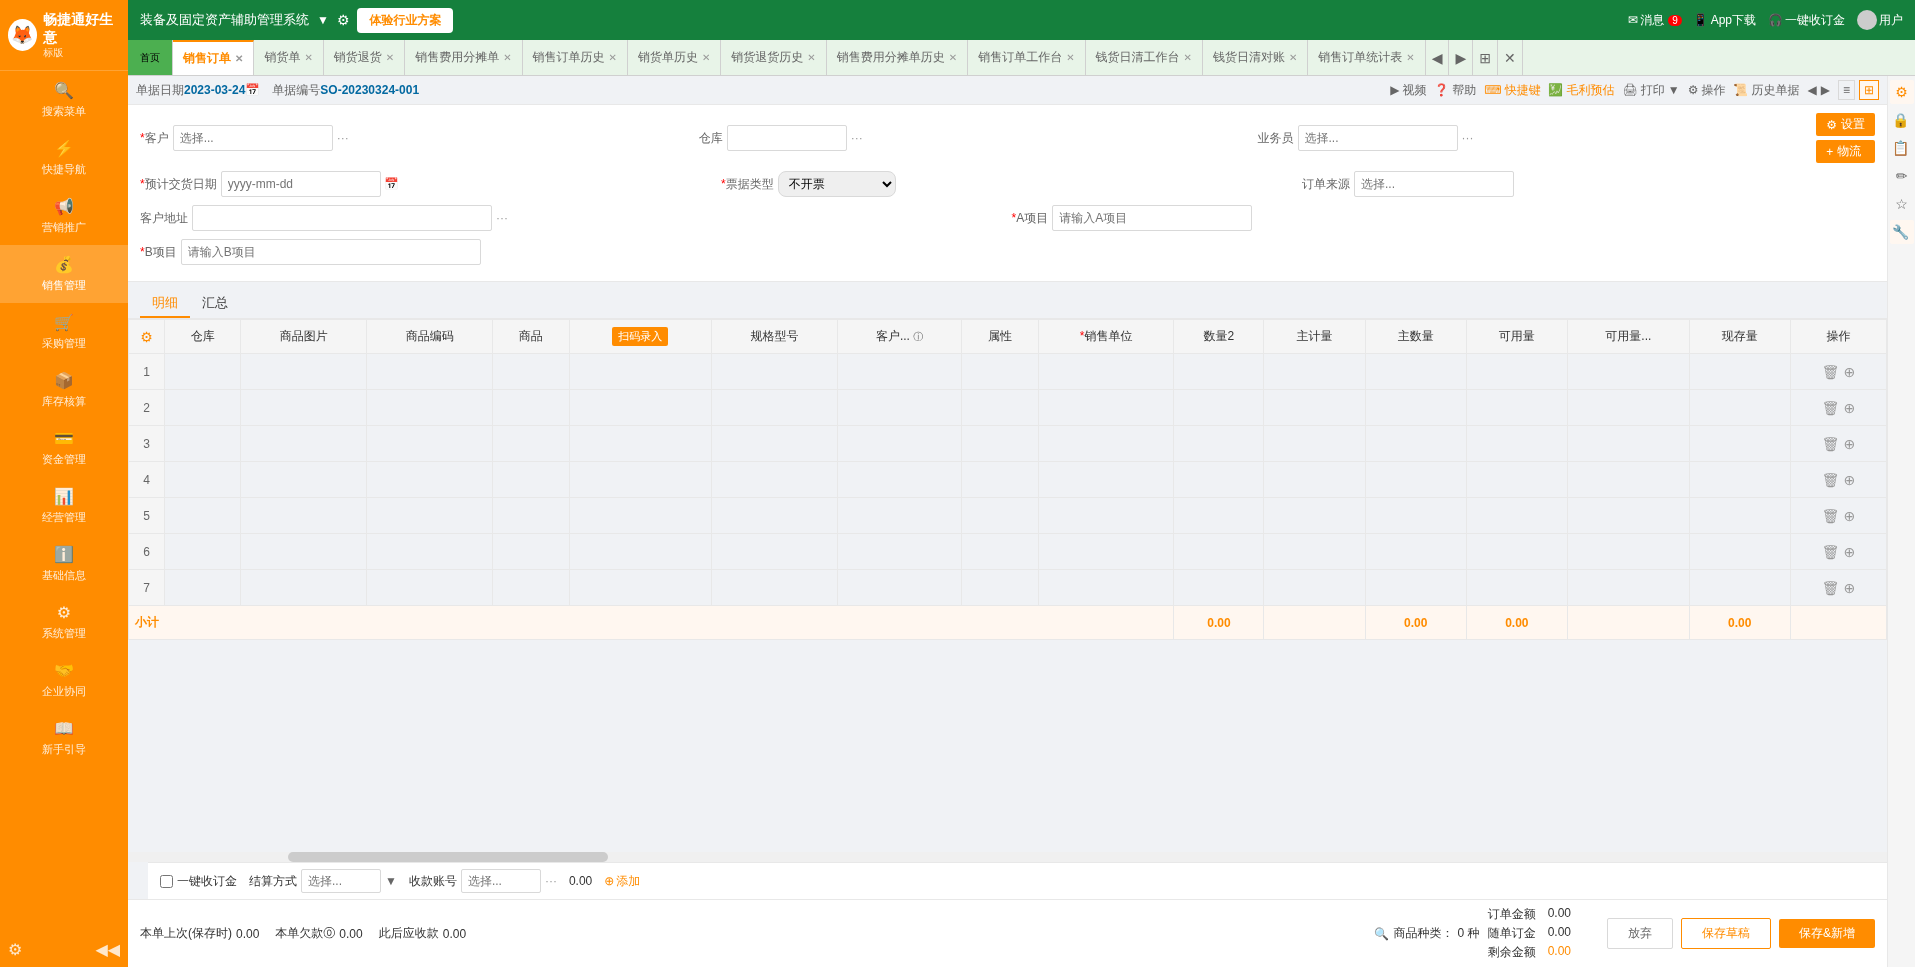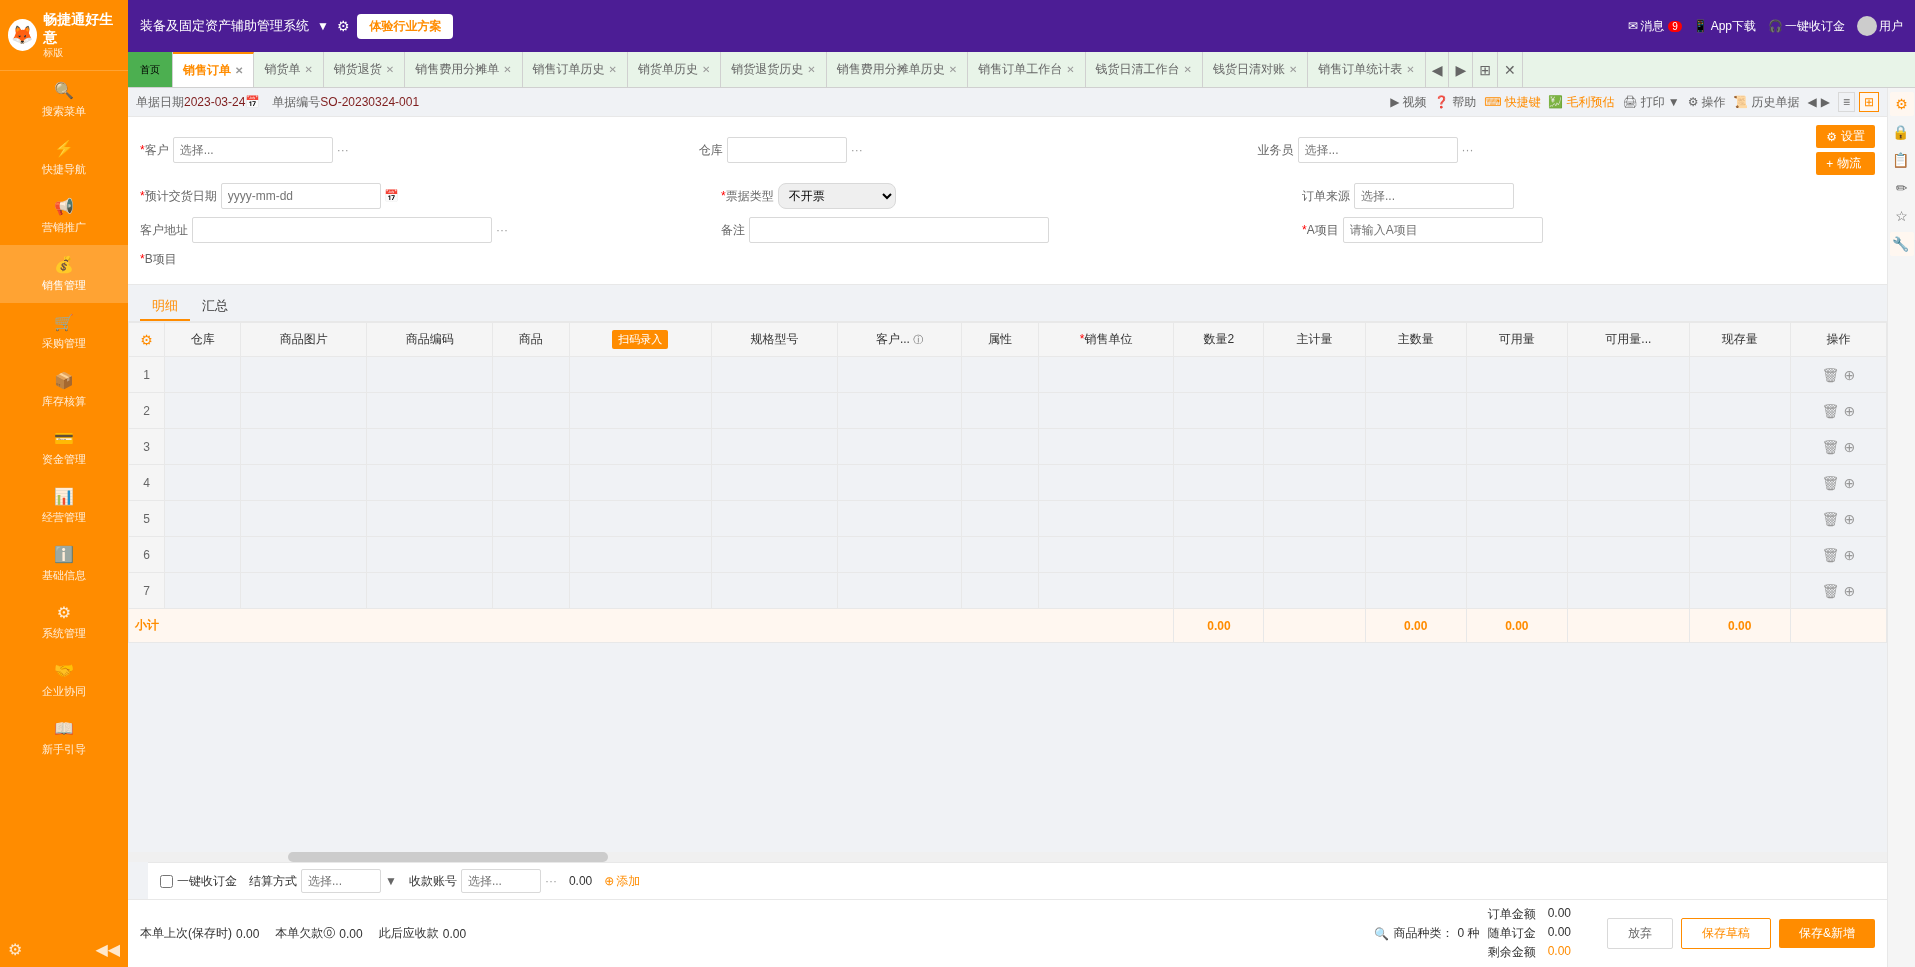--- a/index.html
+++ b/index.html
@@ -14,39 +14,39 @@
     .sidebar-logo { padding: 10px 8px; border-bottom: 1px solid rgba(255,255,255,0.2); }
     .sidebar-logo-text { color: #fff; font-size: 14px; font-weight: bold; line-height: 1.3; }
     .sidebar-logo-sub { color: rgba(255,255,255,0.8); font-size: 10px; }
     .sidebar-item { display: flex; flex-direction: column; align-items: center; padding: 10px 4px; cursor: pointer; color: rgba(255,255,255,0.85); font-size: 11px; gap: 4px; }
     .sidebar-item:hover, .sidebar-item.active { background: rgba(255,255,255,0.2); color: #fff; }
     .sidebar-item .icon { font-size: 16px; }
     .sidebar-bottom { margin-top: auto; padding: 8px; display: flex; justify-content: space-between; }
     .sidebar-bottom-btn { color: rgba(255,255,255,0.8); font-size: 16px; cursor: pointer; }
 
     
-    .top-bar { height: 52px; background: #4c1d95; display: flex; align-items: center; justify-content: space-between; padding: 0 12px; gap: 20px; }
+    .top-bar { height: 40px; background: #15803d; display: flex; align-items: center; justify-content: space-between; padding: 0 12px; gap: 20px; }
     .top-bar-left { display: flex; align-items: center; gap: 8px; }
     .system-name { color: #fff; font-size: 13px; }
     .top-bar-right { display: flex; align-items: center; gap: 12px; color: #fff; font-size: 12px; }
     .top-bar-right span { cursor: pointer; display: flex; align-items: center; gap: 2px; }
     .btn-industry { background: #fff; color: #ff8c00; border: none; padding: 4px 12px; border-radius: 4px; cursor: pointer; font-size: 12px; font-weight: bold; }
     .badge { background: #f00; color: #fff; border-radius: 8px; padding: 0 4px; font-size: 10px; margin-left: 2px; }
 
     
     .tab-bar { height: 36px; background: #e8f4e8; display: flex; align-items: center; overflow: hidden; border-bottom: 1px solid #d0d0d0; }
     .tab-item { padding: 0 10px; height: 36px; display: flex; align-items: center; cursor: pointer; white-space: nowrap; font-size: 12px; border-right: 1px solid #d0d0d0; color: #666; gap: 4px; flex-shrink: 0; }
     .tab-item.active { background: #fff; color: #ff8c00; font-weight: bold; border-top: 2px solid #ff8c00; }
     .tab-item .tab-close { color: #999; font-size: 10px; }
     .tab-nav-btn { padding: 0 6px; height: 36px; display: flex; align-items: center; cursor: pointer; color: #666; font-size: 14px; border-right: 1px solid #d0d0d0; }
     .tab-home { background: #4CAF50; color: #000000; padding: 0 12px; height: 36px; display: flex; align-items: center; font-size: 10px; flex-shrink: 0; }
     .page-info { display: flex; align-items: center; gap: 12px; flex: 1; }
     .page-info-field { display: flex; align-items: center; font-size: 12px; }
     .page-info-label { color: #666; }
-    .page-info-value { color: #7f1d1d; font-weight: normal; }
+    .page-info-value { color: #0369a1; font-weight: bold; }
 
     
     .form-area { padding: 8px 12px; border-bottom: 1px solid #e8e8e8; background: #fff; }
     .form-row { display: flex; align-items: center; gap: 8px; margin-bottom: 8px; }
     .form-field { display: flex; align-items: center; gap: 4px; flex: 1; }
     .form-label { color: #666; font-size: 12px; white-space: nowrap; }
     .required-star { color: #f00; }
     .form-input { border: 1px solid #d9d9d9; border-radius: 2px; padding: 3px 6px; font-size: 12px; color: #999; flex: 1; min-width: 80px; height: 26px; outline: none; }
     .form-dots { color: #999; font-size: 12px; cursor: pointer; }
     .form-select { border: 1px solid #d9d9d9; border-radius: 8px; padding: 3px 6px; font-size: 12px; height: 26px; outline: none; min-width: 80px; }
@@ -367,32 +367,29 @@
             </div>
           </div>
 
           <div class="form-row">
             <div class="form-field">
               <span class="form-label">客户地址</span>
               <input class="form-input" style="max-width: 300px;">
               <span class="form-dots">···</span>
             </div>
             <div class="form-field">
-              <span class="form-label">备注</span>
-              <input class="form-input" style="max-width: 300px;">
-            </div>
-            <div class="form-field">
               <span class="form-label"><span class="required-star">*</span><span>A项目</span></span>
               <input class="form-input" style="max-width: 200px;" placeholder="请输入A项目">
             </div>
           </div>
 
           <div class="form-row">
             <div class="form-field">
               <span class="form-label"><span class="required-star">*</span><span>B项目</span></span>
+              <input class="form-input" style="max-width: 300px;" placeholder="请输入B项目">
             </div>
           </div>
         </div>
 
         <div class="detail-tabs">
           <div class="detail-tab active">明细</div>
           <div class="detail-tab">汇总</div>
         </div>
 
         <div class="grid-scroll-wrap">

